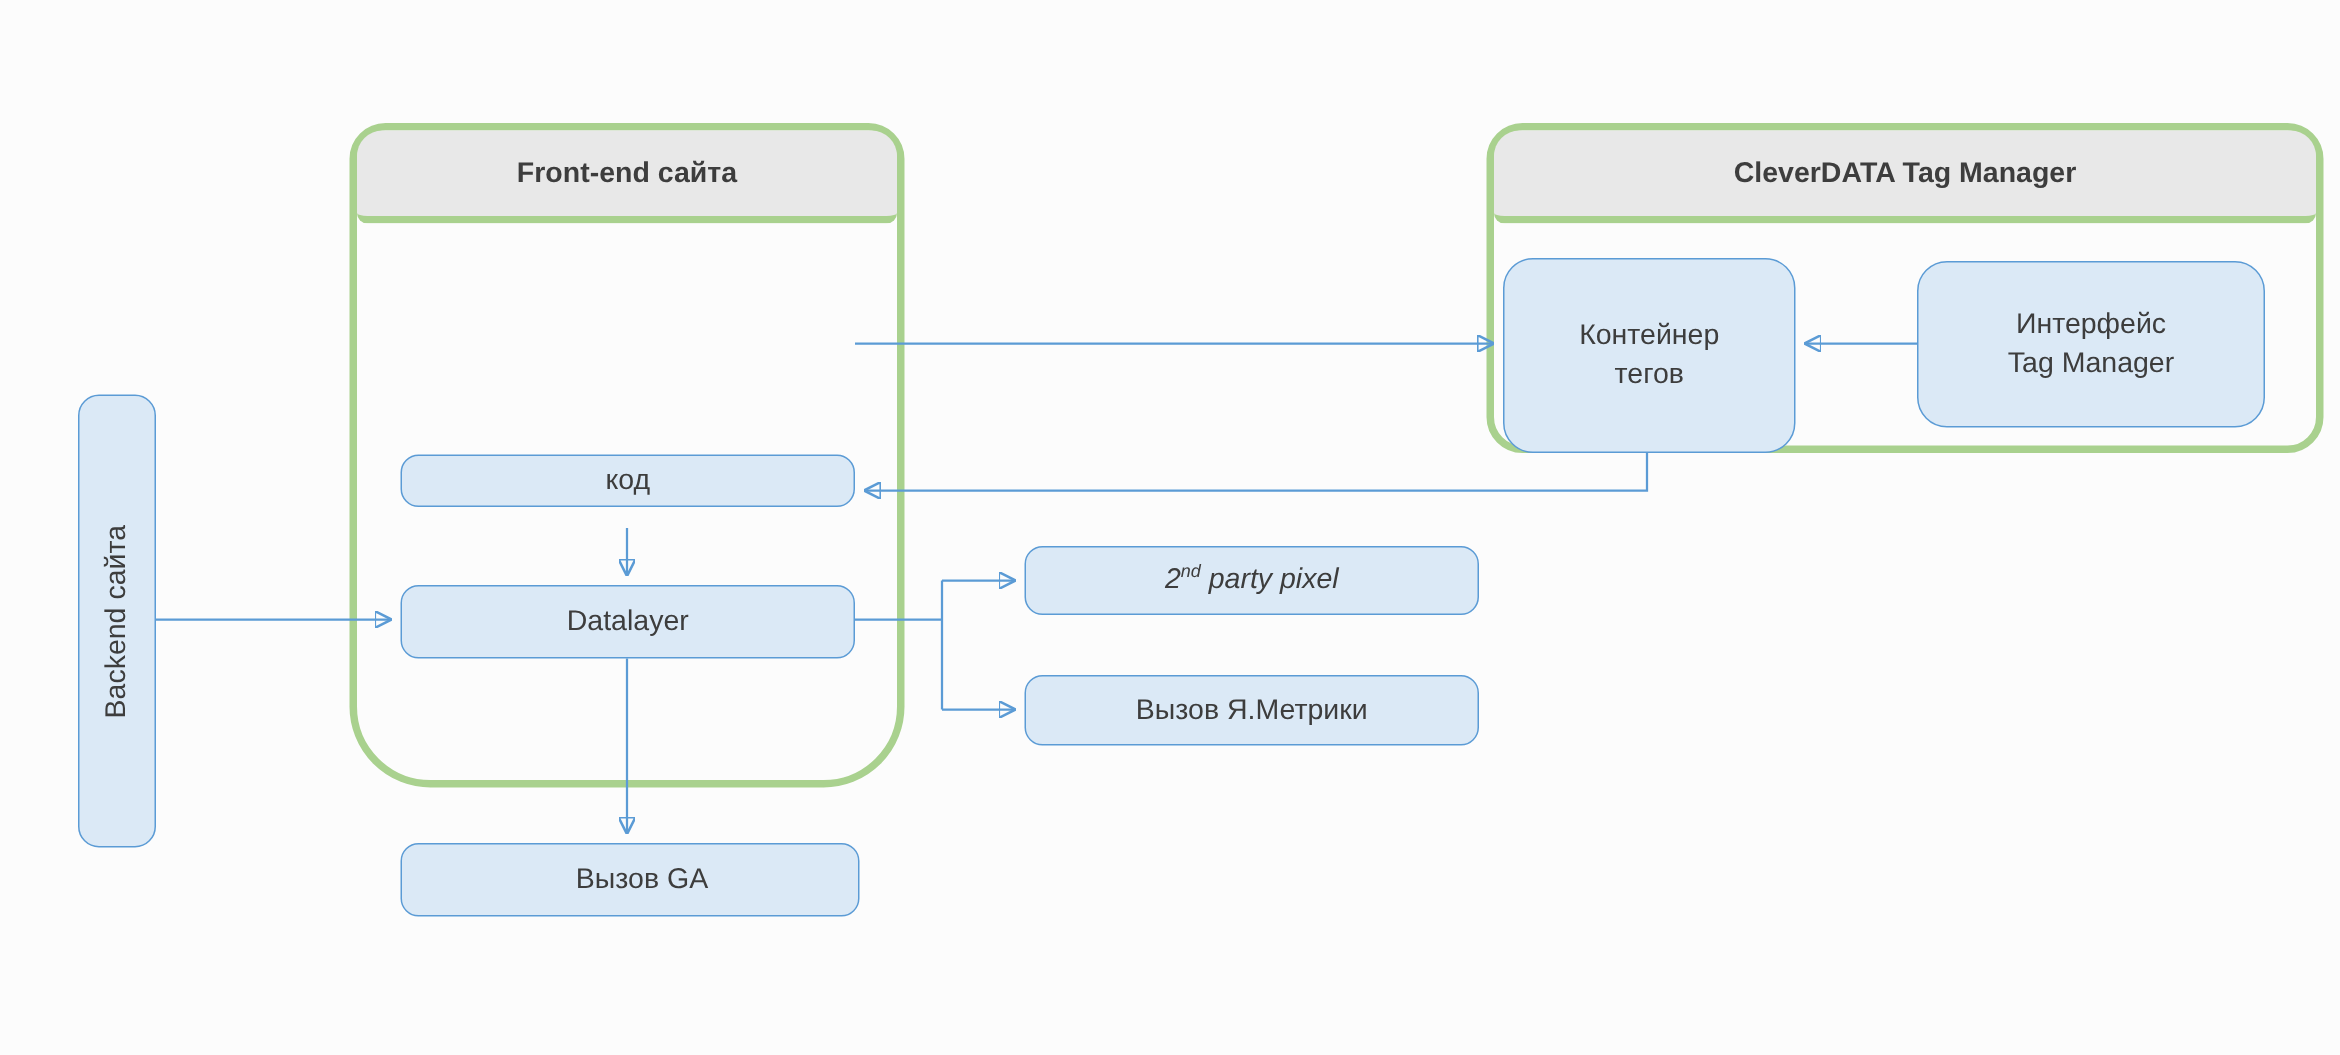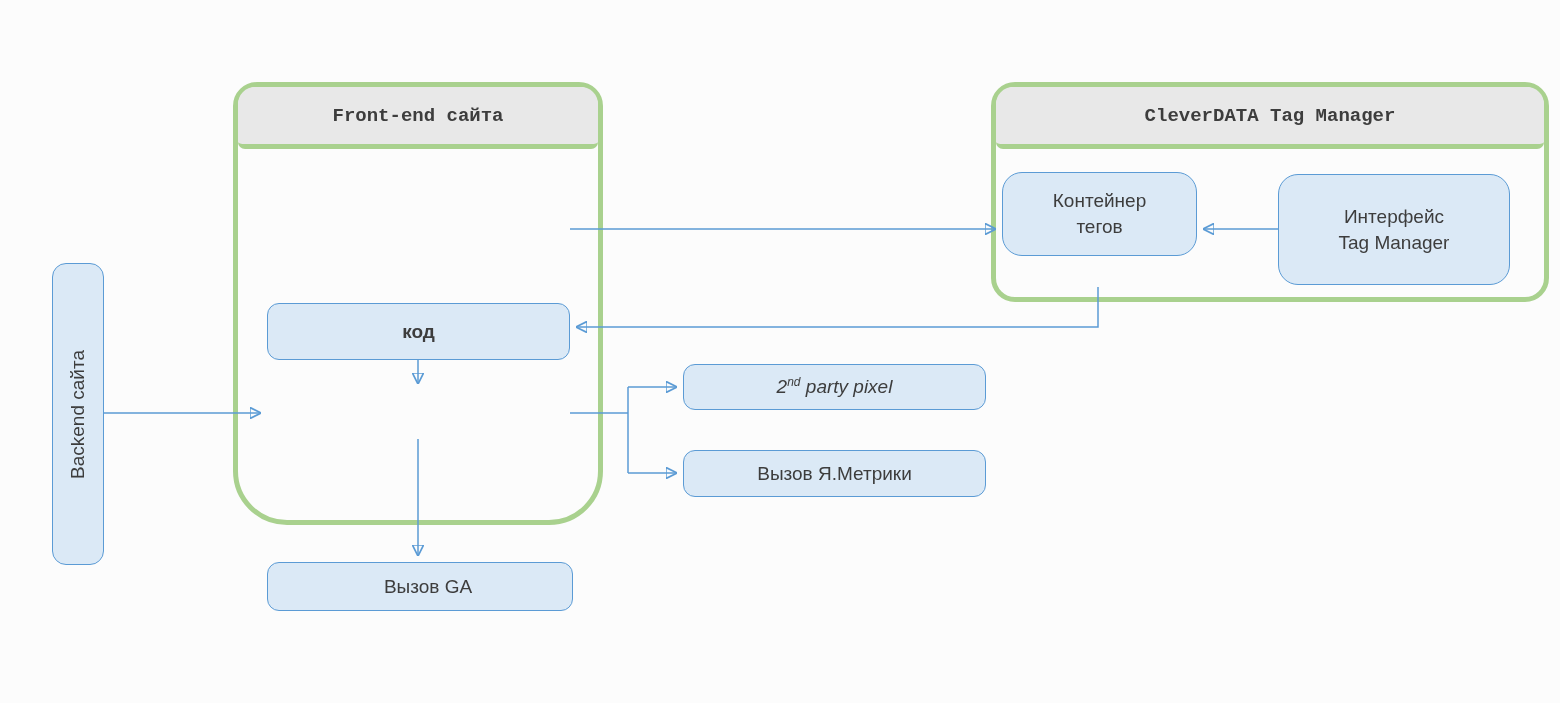--- a/index.html
+++ b/index.html
@@ -17,41 +17,41 @@
   .stage{position:relative;width:1560px;height:703px;overflow:hidden;}
 
   
   .container{position:absolute;border:5px solid var(--green-border);background:transparent;z-index:1;}
   .container.frontend{left:233px;top:82px;width:370px;height:443px;border-radius:24px 24px 54px 54px;}
   .container.cleverdata{left:953px;top:82px;width:558px;height:220px;border-radius:24px;margin-left:38px;}
   .container-header{height:62px;background:var(--header-fill);
     border-bottom:5px solid var(--green-border);
     border-radius:17px 17px 7px 7px;
     display:flex;align-items:center;justify-content:center;
-    font-weight:bold;font-size:19px;color:var(--text);font-family:Liberation Mono, monospace;}
+    font-weight:bold;font-size:19px;color:var(--text);}
 
   
   .node{position:absolute;background:var(--blue-fill);
     border:1.6px solid var(--blue-border);
     display:flex;flex-direction:column;align-items:center;justify-content:center;
     font-size:19px;color:var(--text);text-align:center;line-height:1.35;z-index:3;}
   .r-lg{border-radius:20px;}
   .r-sm{border-radius:12px;}
 
   .node.backend{left:52px;top:263px;width:52px;height:302px;border-radius:14px;}
   .vertical-text{writing-mode:vertical-rl;transform:rotate(180deg);
     white-space:nowrap;font-size:19px;}
 
   .node.snippet{left:267px;top:172px;width:303px;height:115px;}
-  .node.code{left:267px;top:303px;width:303px;height:57px;font-weight:bold;}
+  .node.code{left:267px;top:303px;width:303px;height:35px;}
   .node.datalayer{left:267px;top:390px;width:303px;height:49px;}
   .node.ga{left:267px;top:562px;width:306px;height:49px;padding-left:16px;}
   .node.pixel{left:683px;top:364px;width:303px;height:46px;font-style:italic;}
   .node.metrika{left:683px;top:450px;width:303px;height:47px;}
-  .node.tag-container{left:1002px;top:172px;width:195px;height:84px;}
+  .node.tag-container{left:1002px;top:172px;width:195px;height:130px;}
   .node.tm-interface{left:1278px;top:174px;width:232px;height:111px;text-align:right;}
 
   sup{font-size:12px;line-height:0;}
 
   
   svg.edges{position:absolute;left:0;top:0;width:1560px;height:703px;z-index:2;}
   svg.edges path{stroke:var(--arrow);stroke-width:1.5;fill:none;}
 </style>
 </head>
 <body>
@@ -89,20 +89,23 @@
 
   <div class="node backend">
     <span class="vertical-text">Backend сайта</span>
   </div>
 
 
   <div class="node code r-sm">
     <span>код</span>
   </div>
 
+  <div class="node datalayer r-sm">
+    <span>Datalayer</span>
+  </div>
 
   <div class="node ga r-sm">
     <span>Вызов GA</span>
   </div>
 
   <div class="node pixel r-sm">
     <span>
       <span>2</span><sup>nd</sup><span> party pixel</span>
     </span>
   </div>

